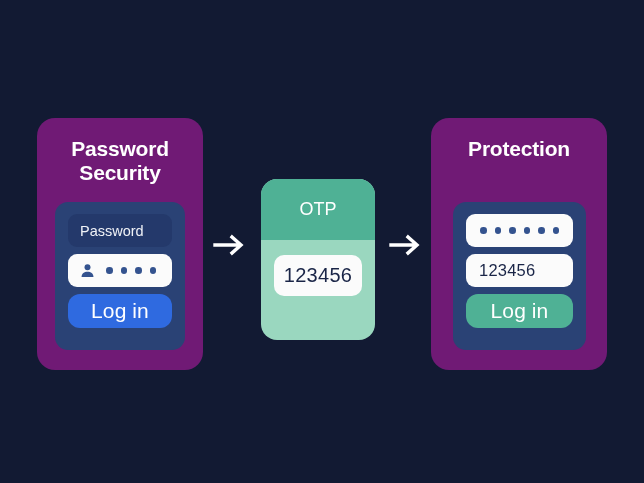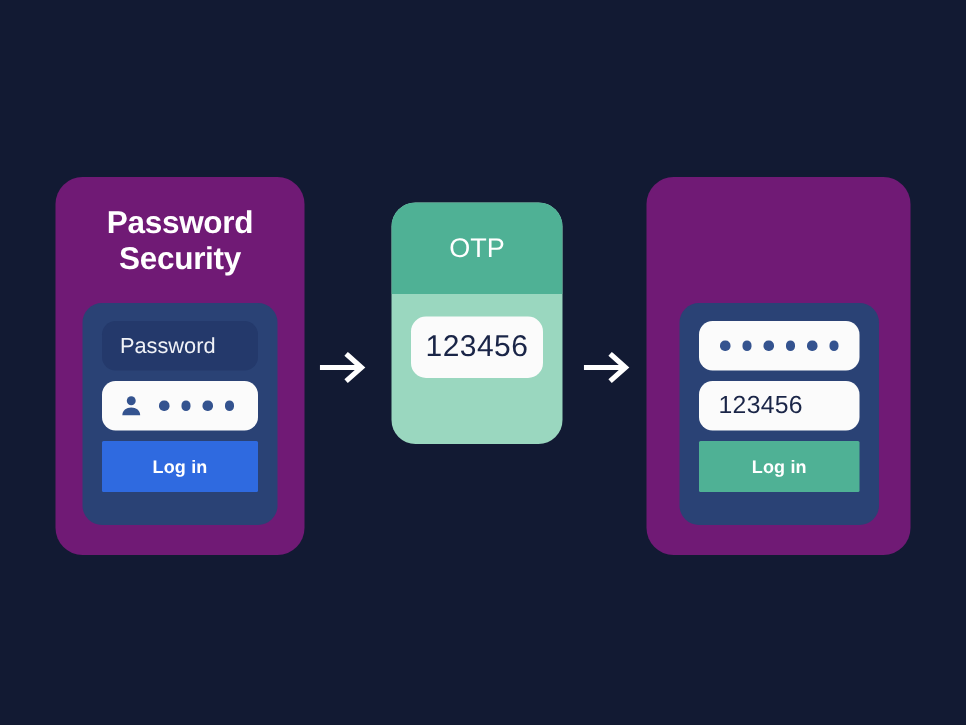--- a/index.html
+++ b/index.html
@@ -62,25 +62,25 @@
   .field-text-dark {
     color: #1a2547;
     font-size: 16.5px;
     padding-left: 13px;
     letter-spacing: 0.2px;
   }
   .btn {
     position: absolute;
     box-sizing: border-box;
     border: none;
-    border-radius: 1px;
+    border-radius: 12px;
     color: #ffffff;
     font-family: "Liberation Sans", sans-serif;
-    font-size: 12px;
-    font-weight: bold;
+    font-size: 21px;
+    font-weight: normal;
     letter-spacing: 0.1px;
     cursor: pointer;
     display: flex;
     align-items: center;
     justify-content: center;
   }
   .btn-blue { background: #2f6ae0; }
   .btn-green { background: #4fb195; }
 
   
@@ -102,20 +102,21 @@
     flex: 0 0 auto;
     margin-right: 10px;
   }
 
   
   #otp-card {
     position: absolute;
     border-radius: 16px;
     overflow: hidden;
     background: #9ad7bf;
+    margin-top: 44px;
   }
   #otp-header {
     height: 61px;
     background: #4fb195;
     display: flex;
     flex-direction: column;
     align-items: center;
     justify-content: center;
     color: #ffffff;
     line-height: 1.13;
@@ -198,20 +199,21 @@
     </div>
   </div>
 
   <svg class="arrow" style="left:388px; top:228px;" viewBox="0 0 38 34">
     <path d="M3 17 H28 M20 9 L29 17 L20 25" stroke="#ffffff" stroke-width="3.4" fill="none" stroke-linecap="square" stroke-linejoin="miter"></path>
   </svg>
 
   <div class="card card-dark" id="panel-3" style="left:431px; top:118px; width:176px; height:252px;">
 
     <div class="card-title" style="position:absolute; left:0; top:19px; width:100%; font-size:21px;">
+      <div>Protection</div>
     </div>
 
     <div class="inner-panel" style="left:22px; top:84px; width:133px; height:148px;">
 
       <div class="field field-white" style="left:13px; top:12px; width:107px; height:33px; padding-left:14px;">
         <span class="dots">
           <i class="dot"></i>
           <i class="dot"></i>
           <i class="dot"></i>
           <i class="dot"></i>

